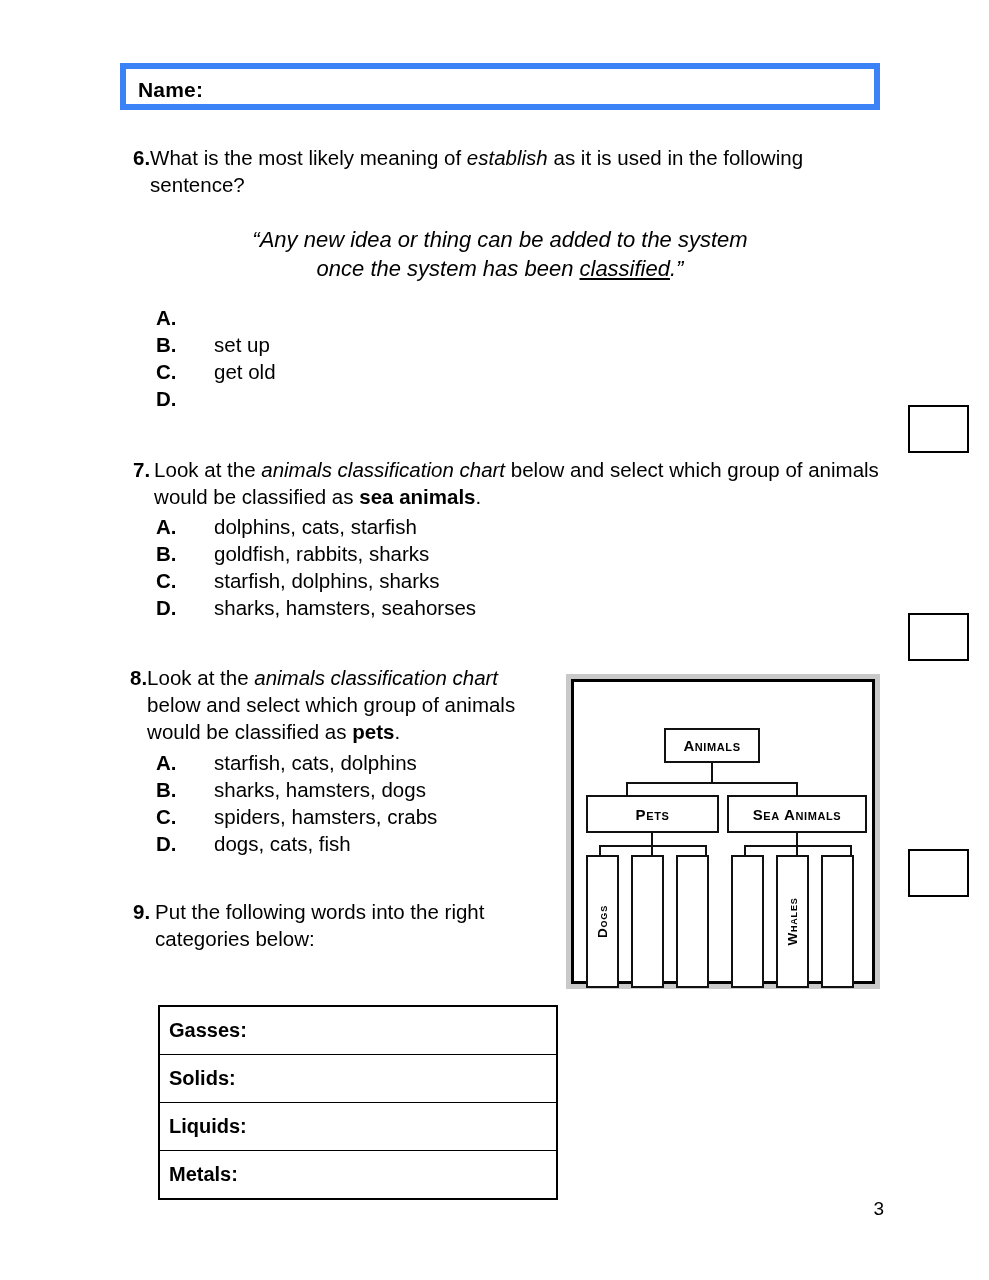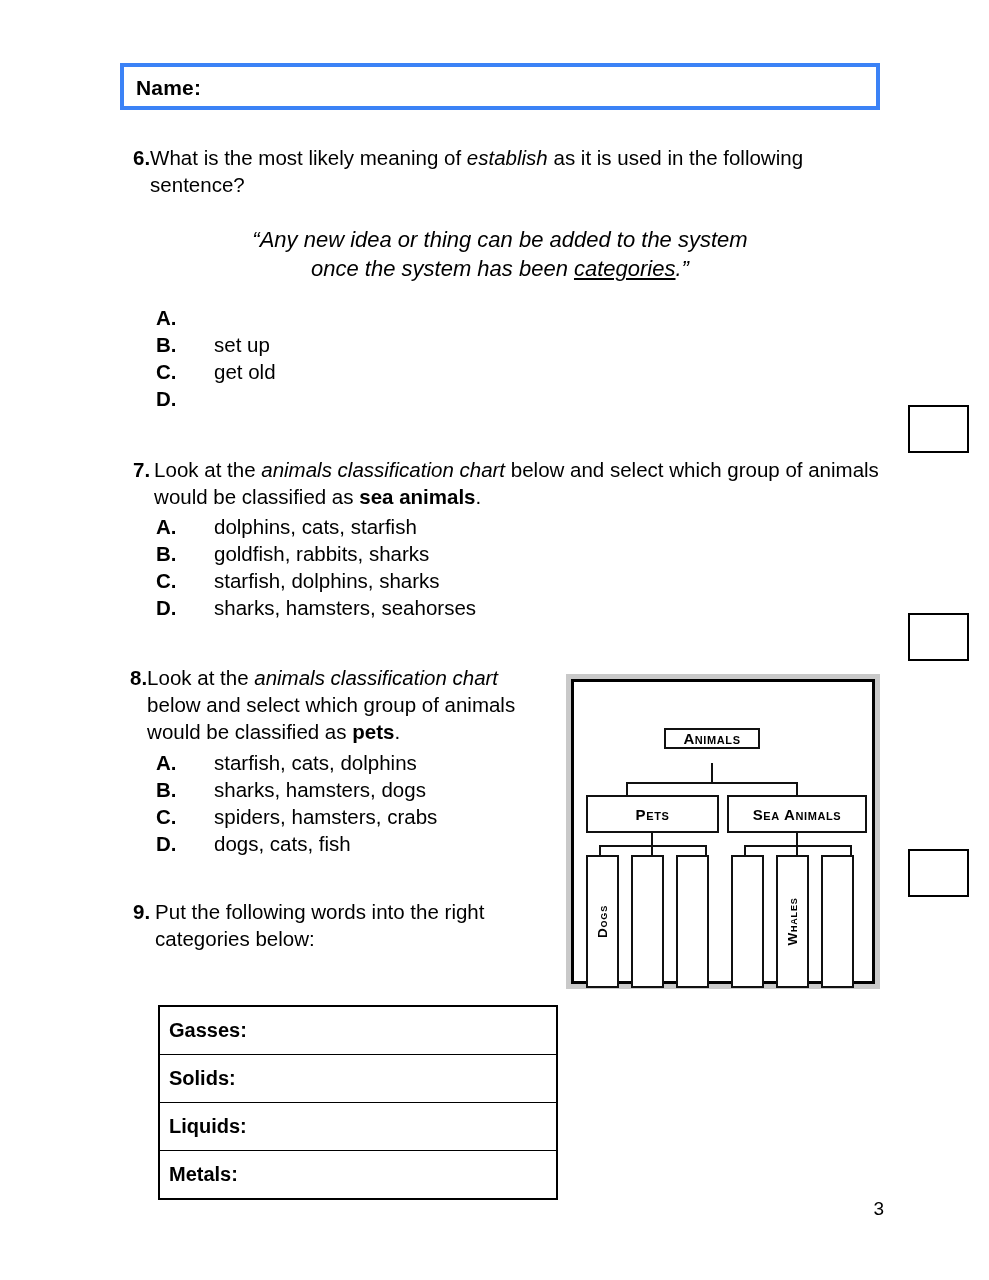--- a/index.html
+++ b/index.html
@@ -19,21 +19,21 @@
     overflow: hidden;
   }
 
   
   #name-box {
     position: absolute;
     left: 120px;
     top: 63px;
     width: 760px;
     height: 47px;
-    border: 4px solid #3b82f6;
+    border: 6px solid #3b82f6;
     box-sizing: border-box;
   }
   #name-label {
     position: absolute;
     left: 12px;
     top: 9px;
     font-size: 21px;
     font-weight: bold;
     letter-spacing: 0.2px;
   }
@@ -194,21 +194,21 @@
 
   <div class="question" style="left:133px; top:144px; width:752px;">
     <div class="qrow">
       <span class="qnum">6.</span>
       <span class="qtext"><span>What is the most likely meaning of </span><span class="ital">establish</span><span> as it is used in the following sentence?</span></span>
     </div>
   </div>
 
   <div id="quote">
     <div>“Any new idea or thing can be added to the system</div>
-    <div><span>once the system has been </span><span class="uline">categories</span><span>.”</span></div>
+    <div><span>once the system has been </span><span class="uline">classified</span><span>.”</span></div>
   </div>
 
   <div class="options" style="position:absolute; left:156px; top:302px; width:400px;">
     <div class="opt">
       <span class="opt-letter">A.</span>
     </div>
     <div class="opt">
       <span class="opt-letter">B.</span>
       <span class="opt-text">set up</span>
     </div>
@@ -280,21 +280,21 @@
     </div>
   </div>
 
   <div class="answer-box" style="left:908px; top:405px;"></div>
   <div class="answer-box" style="left:908px; top:613px;"></div>
   <div class="answer-box" style="left:908px; top:849px;"></div>
 
   <div id="chart-frame">
     <div id="chart-inner">
 
-      <div class="node" style="left:90px; top:46px; width:96px; height:21px;justify-content:center;">
+      <div class="node" style="left:90px; top:46px; width:96px; height:35px;justify-content:center;">
         <span class="node-label">Animals</span>
       </div>
 
       <div class="conn" style="left:137px; top:81px; width:2px; height:20px;"></div>
       <div class="conn" style="left:52px; top:100px; width:172px; height:2px;"></div>
       <div class="conn" style="left:52px; top:100px; width:2px; height:14px;"></div>
       <div class="conn" style="left:222px; top:100px; width:2px; height:14px;"></div>
 
       <div class="node" style="left:12px; top:113px; width:133px; height:38px;">
         <span class="node-label">Pets</span>

